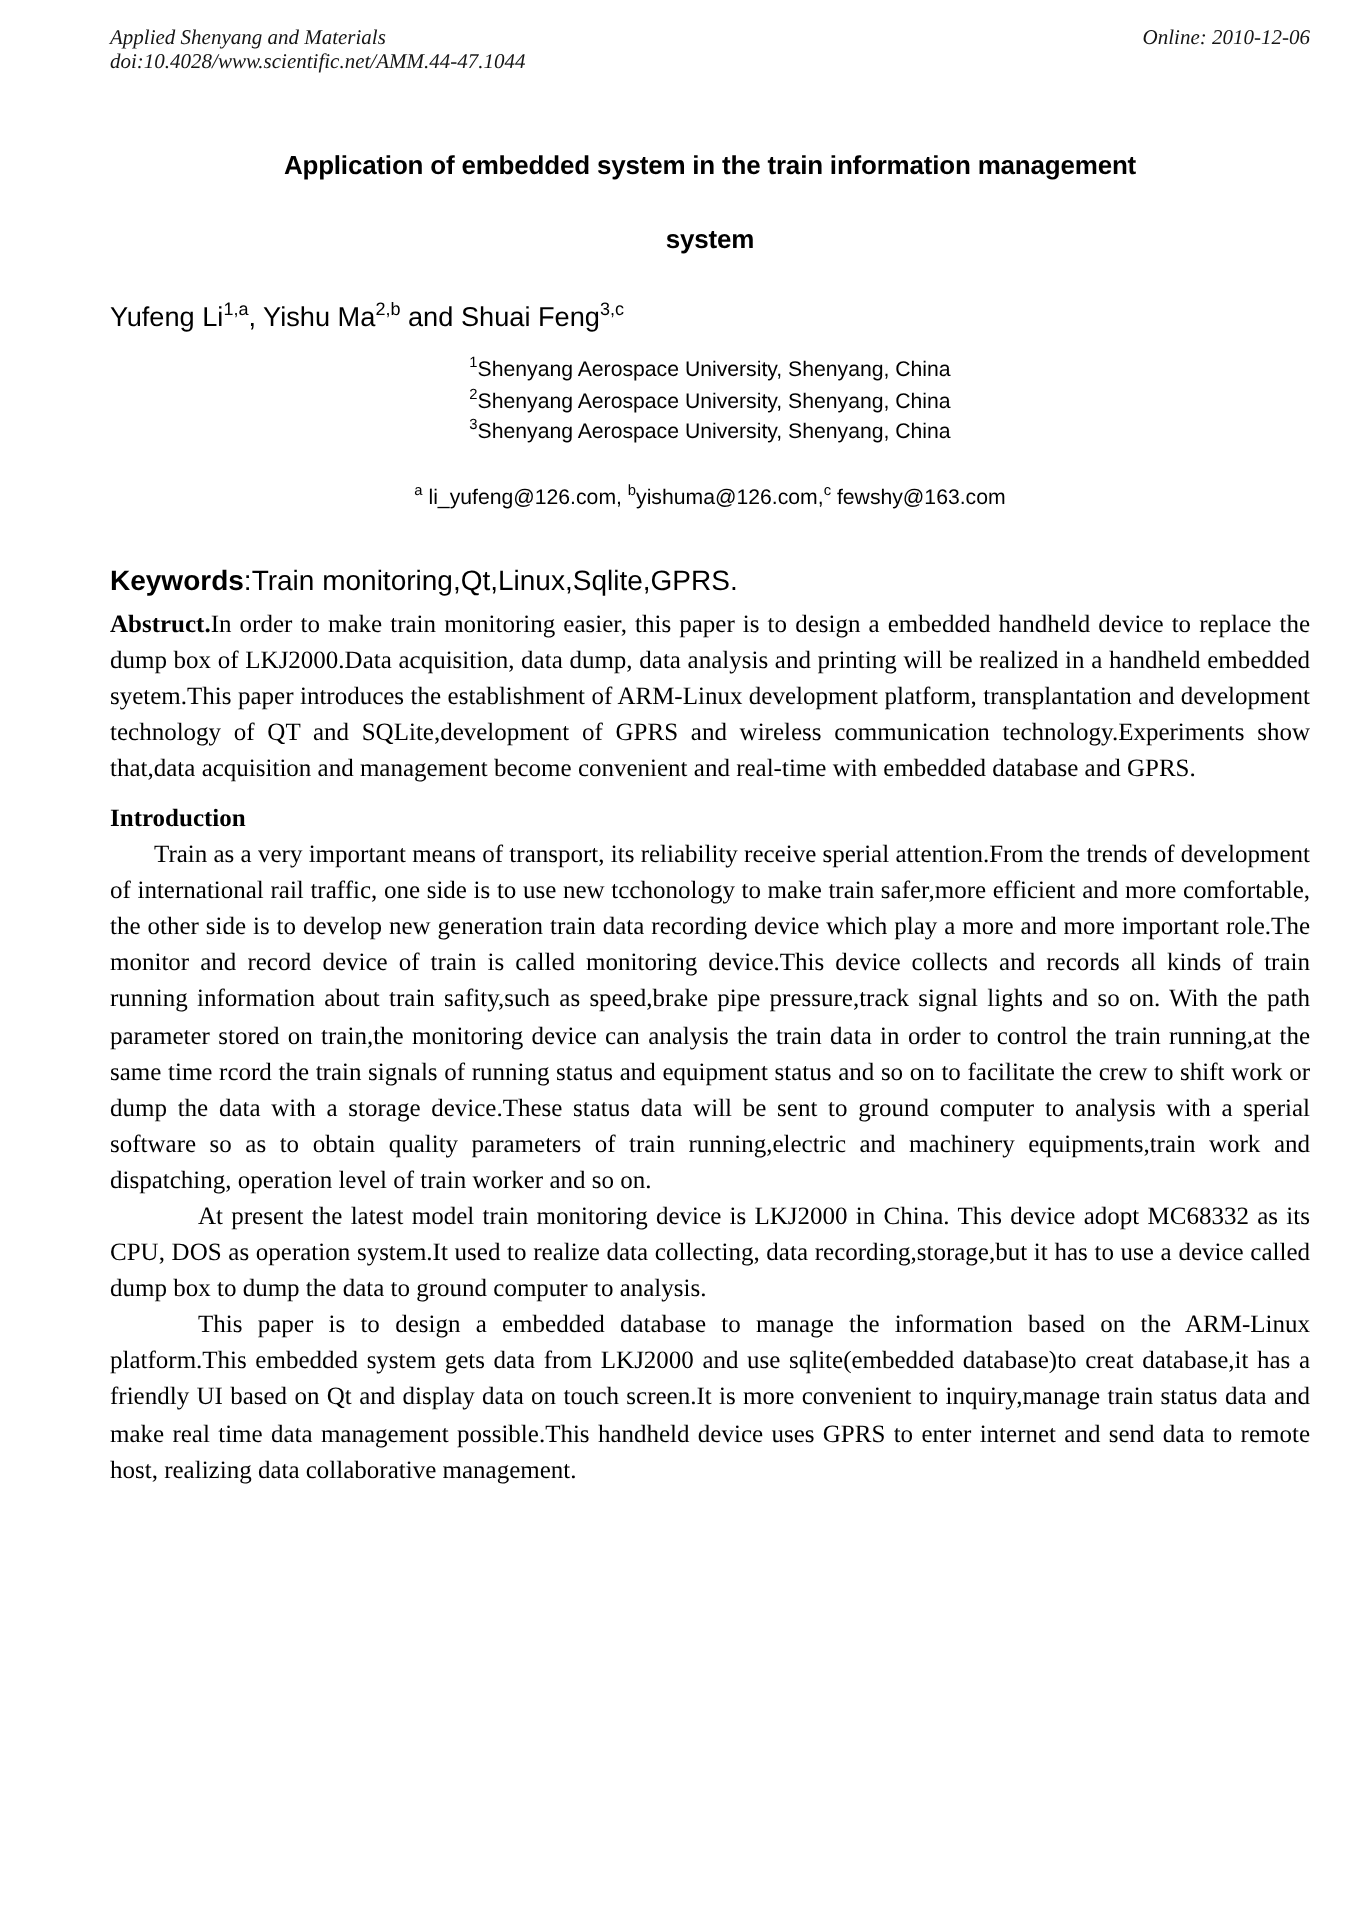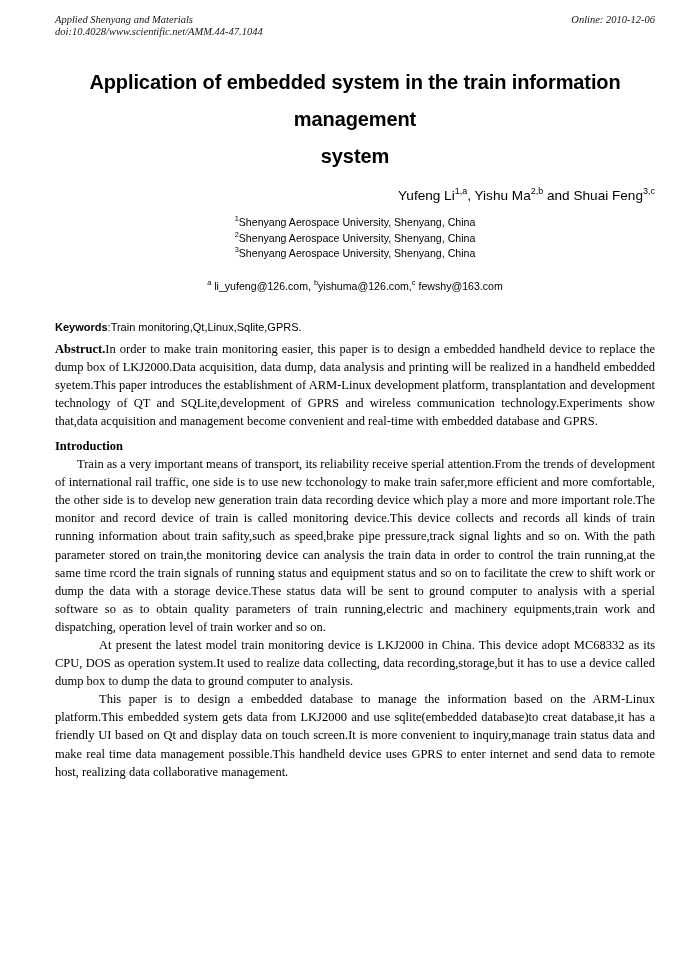--- a/index.html
+++ b/index.html
@@ -53,37 +53,37 @@
     font-style: italic;
     white-space: nowrap;
   }
 
   
   .title-block {
     margin-top: 26px;
     text-align: center;
     font-family: "Liberation Sans", "DejaVu Sans", sans-serif;
     font-weight: bold;
-    font-size: 20px;
+    font-size: 13px;
     line-height: 37px;
     letter-spacing: -0.1px;
     color: #000;
   }
   .title-line-1 {
     display: block;
   }
   .title-line-2 {
     display: block;
     text-align: center;
   }
 
   
   .authors {
     margin-top: 12px;
-    text-align: right;
+    text-align: left;
     font-family: "Liberation Sans", "DejaVu Sans", sans-serif;
     font-size: 13.6px;
     line-height: 17px;
     color: #000;
   }
   .authors sup {
     font-size: 9px;
     vertical-align: super;
     line-height: 0;
   }
@@ -110,21 +110,21 @@
   .emails {
     display: block;
     white-space: nowrap;
     margin-top: 18px;
   }
 
   
   .keywords {
     margin-top: 25px;
     font-family: "Liberation Sans", "DejaVu Sans", sans-serif;
-    font-size: 11px;
+    font-size: 14px;
     line-height: 14px;
     color: #000;
   }
   .keywords .kw-label {
     font-weight: bold;
   }
 
   
   .abstract {
     margin-top: 6px;

